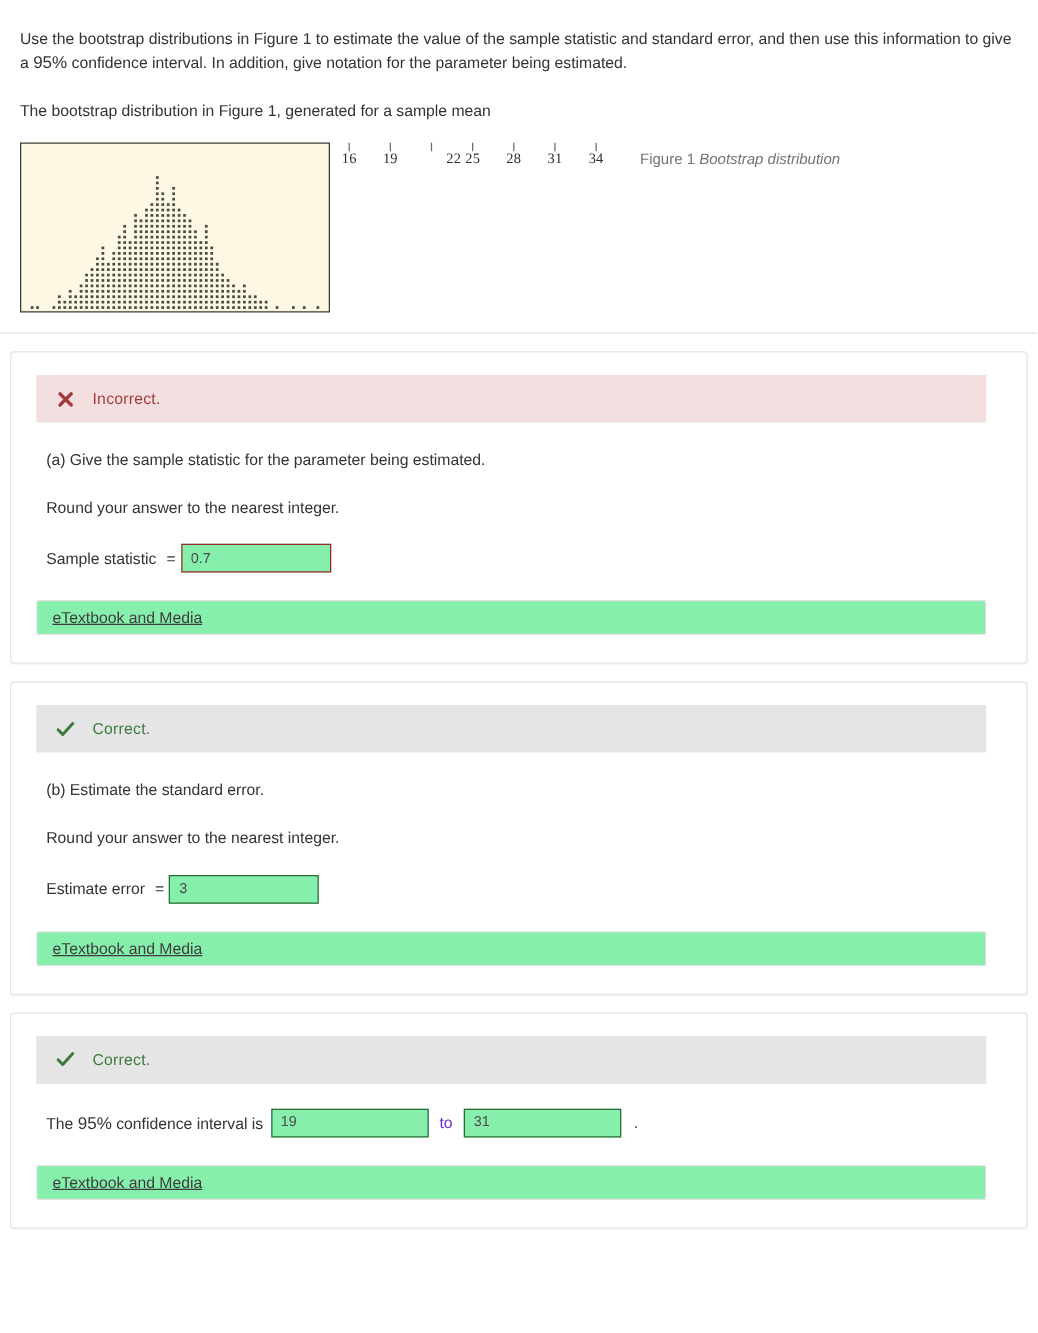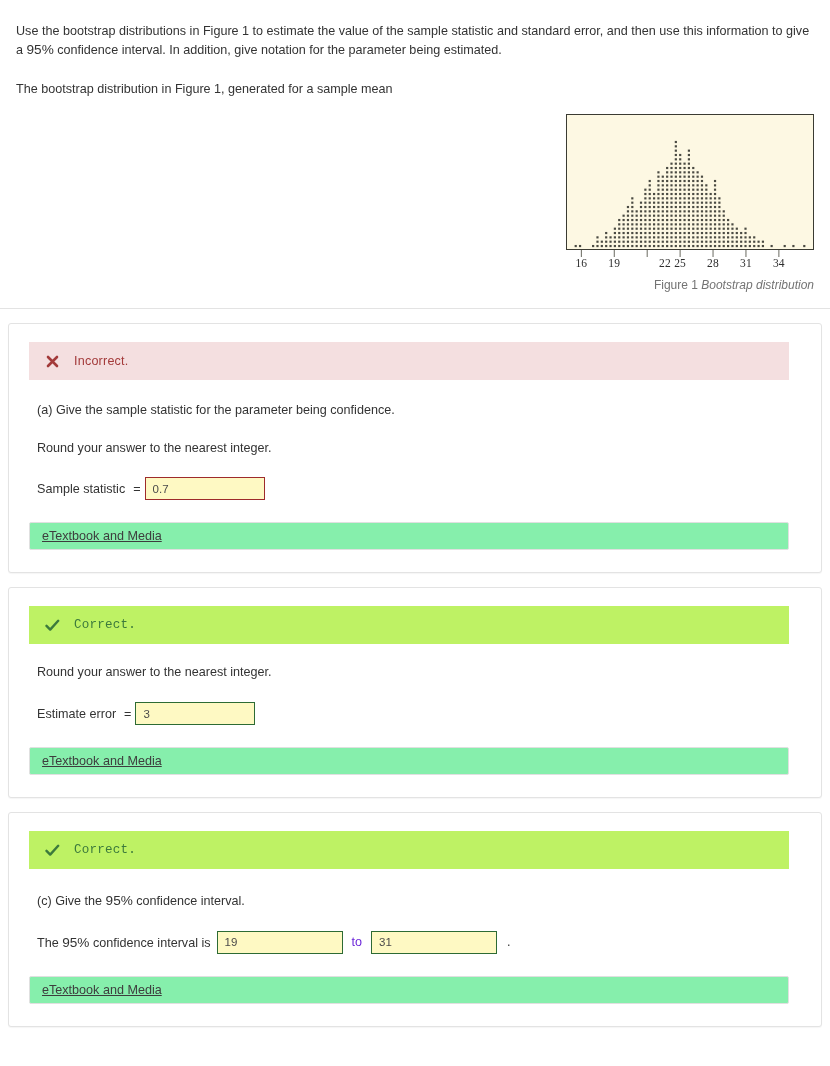--- a/index.html
+++ b/index.html
@@ -44,22 +44,22 @@
     color: #333;
     font-size: 12.6px;
   }
   .intro-para.second { margin-top: 20px; margin-bottom: 0; }
   .pct { font-size: 13.6px; }
 
   
   .figure-wrap {
     margin-top: 16px;
     display: flex;
-    flex-direction: column;
-    align-items: flex-end;
+    flex-direction: row;
+    align-items: flex-start;
   }
   .plot-frame {
     width: 248px;
     height: 136px;
     background: #fdf8e3;
     border: 1.5px solid #3b3b33;
     box-sizing: border-box;
     position: relative;
   }
   .dotplot { position: absolute; left: 0; top: 0; width: 100%; height: 100%; }
@@ -89,21 +89,21 @@
   .banner {
     margin: 18px 20px 0 20px;
     height: 38px;
     display: flex;
     align-items: center;
     padding-left: 16px;
     box-sizing: border-box;
     font-size: 12.6px;
   }
   .banner.incorrect { background: #f4dfe0; color: #a33a3a; }
-  .banner.correct   { background: #bef264; color: #3c7a3c; font-family: Liberation Mono, monospace; }
+  .banner.correct   { background: #e5e5e5; color: #3c7a3c; }
   .banner .ico {
     width: 15px; height: 15px;
     margin-right: 14px;
     display: inline-flex;
     align-items: center;
     justify-content: center;
     flex: 0 0 auto;
   }
   .banner .ico svg { display: block; }
   .banner .txt { letter-spacing: .2px; }
@@ -122,21 +122,21 @@
     margin: 20px 0 0 8px;
     display: flex;
     align-items: center;
     font-size: 12.6px;
   }
   .answer-label { margin-right: 6px; color: #333; white-space: nowrap; }
   .eqs { margin: 0 4px 0 2px; }
 
   input.ansbox {
     height: 23px;
-    background: #fef9c3;
+    background: #86efac;
     box-sizing: border-box;
     font-family: "Liberation Sans", sans-serif;
     font-size: 11.5px;
     color: #4a4a4a;
     padding: 0 7px;
     outline: none;
   }
   input.ansbox.err   { border: 1.5px solid #9e2b2b; width: 120px; }
   input.ansbox.ok    { border: 1.5px solid #2d6b34; width: 120px; }
   input.ansbox.ci    { border: 1.5px solid #2d6b34; width: 126px; }
@@ -646,21 +646,21 @@
   <section class="card card-part">
     <div class="banner incorrect">
       <span class="ico">
         <svg width="13" height="13" viewBox="0 0 13 13">
             <path d="M2 2 L11 11 M11 2 L2 11" stroke="#a33a3a" stroke-width="2.6" stroke-linecap="round"></path>
           </svg>
       </span>
       <span class="txt">Incorrect.</span>
     </div>
     <div class="qbody">
-      <div class="qline first">(a) Give the sample statistic for the parameter being confidence.</div>
+      <div class="qline first">(a) Give the sample statistic for the parameter being estimated.</div>
       <div class="qline">Round your answer to the nearest integer.</div>
       <div class="answer-row">
         <span class="answer-label">Sample statistic</span>
         <span class="eqs">=</span>
         <input class="ansbox err" type="text" value="0.7" style="">
       </div>
     </div>
     <div class="etext">
       <span>eTextbook and Media</span>
     </div>
@@ -669,20 +669,21 @@
   <section class="card card-part">
     <div class="banner correct">
       <span class="ico">
         <svg width="15" height="13" viewBox="0 0 15 13">
             <path d="M1.5 6.8 L5.2 10.6 L13.2 1.8" stroke="#3c7a3c" stroke-width="2.4" fill="none" stroke-linecap="round" stroke-linejoin="round"></path>
           </svg>
       </span>
       <span class="txt">Correct.</span>
     </div>
     <div class="qbody">
+      <div class="qline first">(b) Estimate the standard error.</div>
       <div class="qline">Round your answer to the nearest integer.</div>
       <div class="answer-row">
         <span class="answer-label">Estimate error</span>
         <span class="eqs">=</span>
         <input class="ansbox ok" type="text" value="3" style="">
       </div>
     </div>
     <div class="etext">
       <span>eTextbook and Media</span>
     </div>
@@ -691,21 +692,20 @@
   <section class="card card-part">
     <div class="banner correct">
       <span class="ico">
         <svg width="15" height="13" viewBox="0 0 15 13">
             <path d="M1.5 6.8 L5.2 10.6 L13.2 1.8" stroke="#3c7a3c" stroke-width="2.4" fill="none" stroke-linecap="round" stroke-linejoin="round"></path>
           </svg>
       </span>
       <span class="txt">Correct.</span>
     </div>
     <div class="qbody">
-      <div class="qline first"><span>(c) Give the </span><span class="pct">95%</span><span> confidence interval.</span></div>
       <div class="answer-row">
         <span class="answer-label"><span>The </span><span class="pct">95%</span><span> confidence interval is</span></span>
         <input class="ansbox ci" type="text" value="19" style="">
         <span class="to-word">to</span>
         <input class="ansbox ci" type="text" value="31" style="">
         <span class="period">.</span>
       </div>
     </div>
     <div class="etext">
       <span>eTextbook and Media</span>

